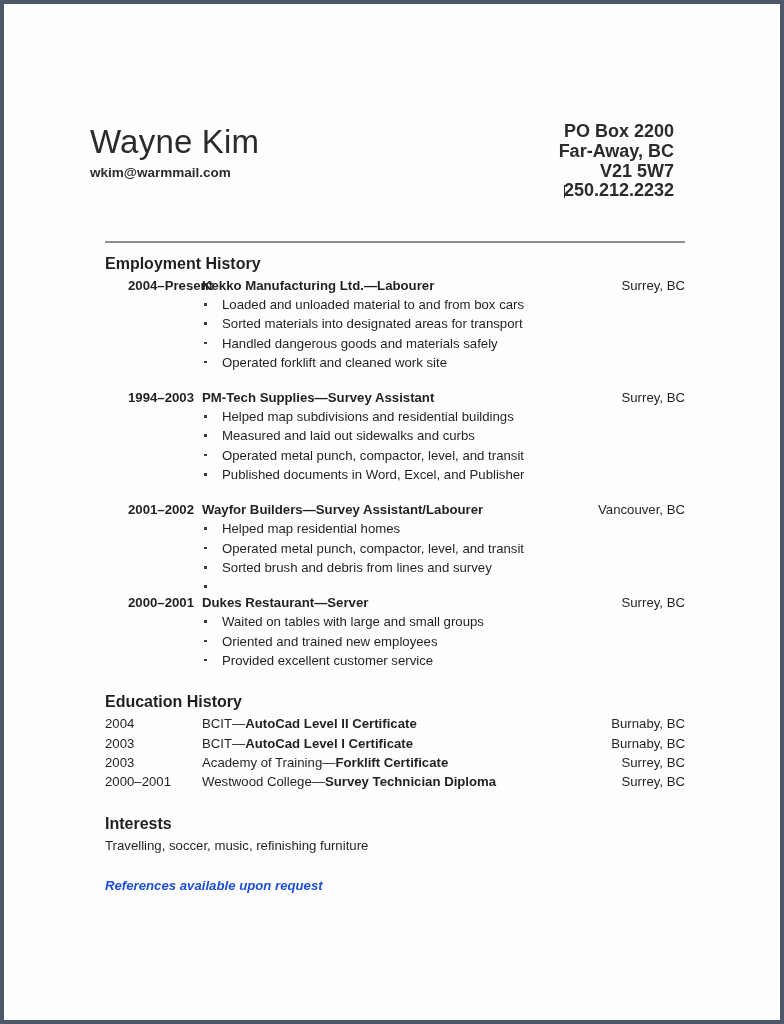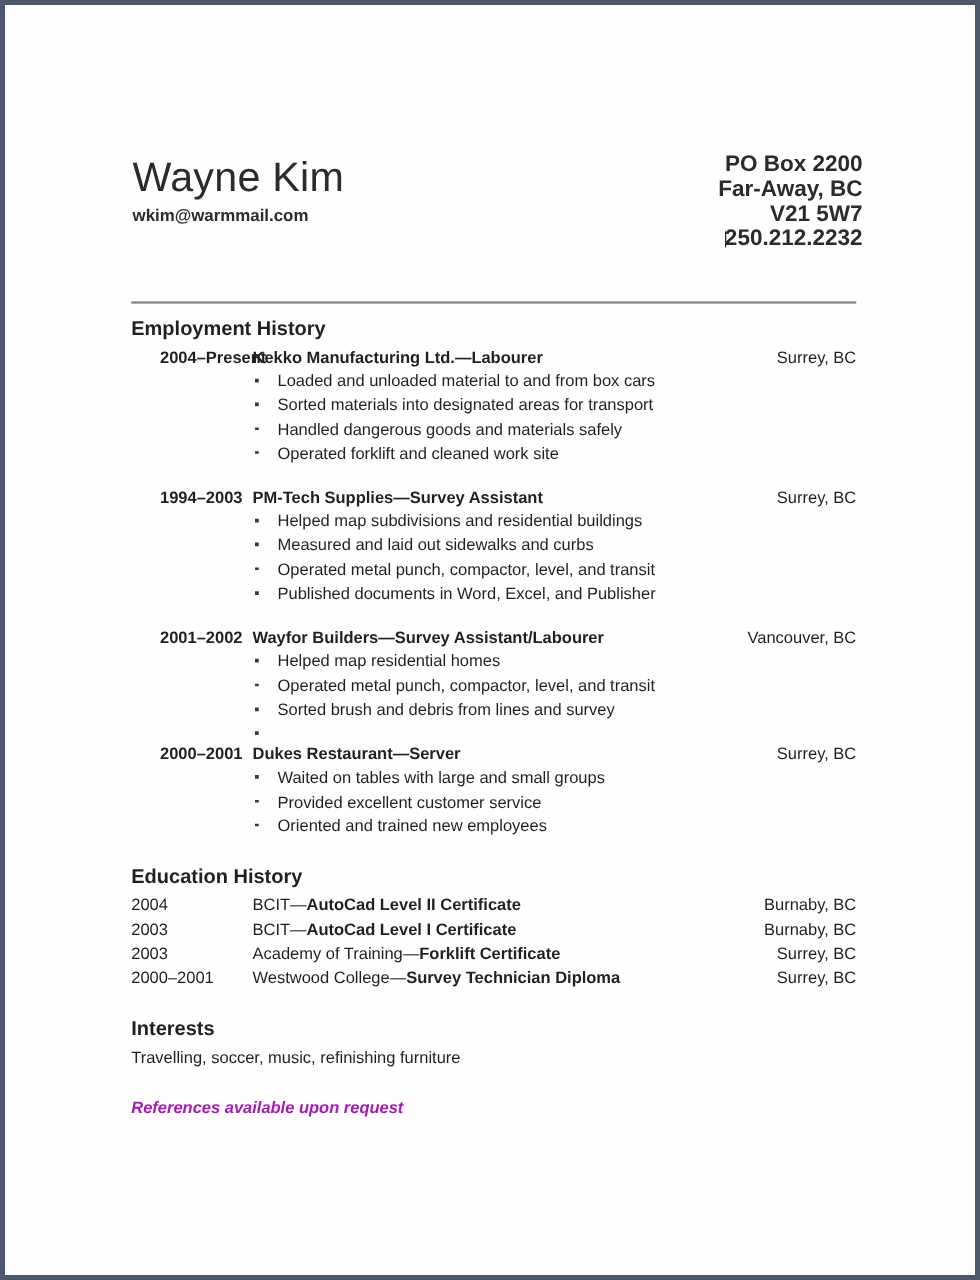--- a/index.html
+++ b/index.html
@@ -30,21 +30,21 @@
     position: absolute;
     left: 0; top: 0;
     width: 776px;
     height: 1016px;
     background: #fefefe;
   }
 
   
   .header {
     position: absolute;
-    left: 102px;
+    left: 86px;
     top: 118px;
     width: 584px;
   }
   .header-left {
     float: left;
   }
   .header-right {
     float: right;
     text-align: right;
   }
@@ -192,21 +192,21 @@
     line-height: 19.4px;
     font-weight: 400;
     color: #231f20;
   }
 
   .references {
     font-size: 13.2px;
     line-height: 19px;
     font-weight: 700;
     font-style: italic;
-    color: #a21caf;
+    color: #1d4ed8;
     margin-top: 21px;
   }
   .clear { clear: both; }
 </style>
 </head>
 <body>
 
 <div id="page">
   <div id="sheet">
 
@@ -279,22 +279,22 @@
       <div class="job-gap"></div>
 
       <div class="entry">
         <div class="entry-head">
           <span class="entry-date">2000–2001</span>
           <span class="entry-title">Dukes Restaurant—Server</span>
           <span class="entry-loc">Surrey, BC</span>
         </div>
         <ul class="bullets">
           <li><span class="dot"></span><span>Waited on tables with large and small groups</span></li>
+          <li><span class="dot"></span><span>Oriented and trained new employees</span></li>
           <li><span class="dot"></span><span>Provided excellent customer service</span></li>
-          <li><span class="dot"></span><span>Oriented and trained new employees</span></li>
         </ul>
       </div>
 
       <div class="section-gap"></div>
 
       <div class="section-title">Education History</div>
 
       <div class="edu-row">
         <span class="edu-date">2004</span>
         <span class="edu-body"><span>BCIT—</span><span class="cred">AutoCad Level II Certificate</span></span>

